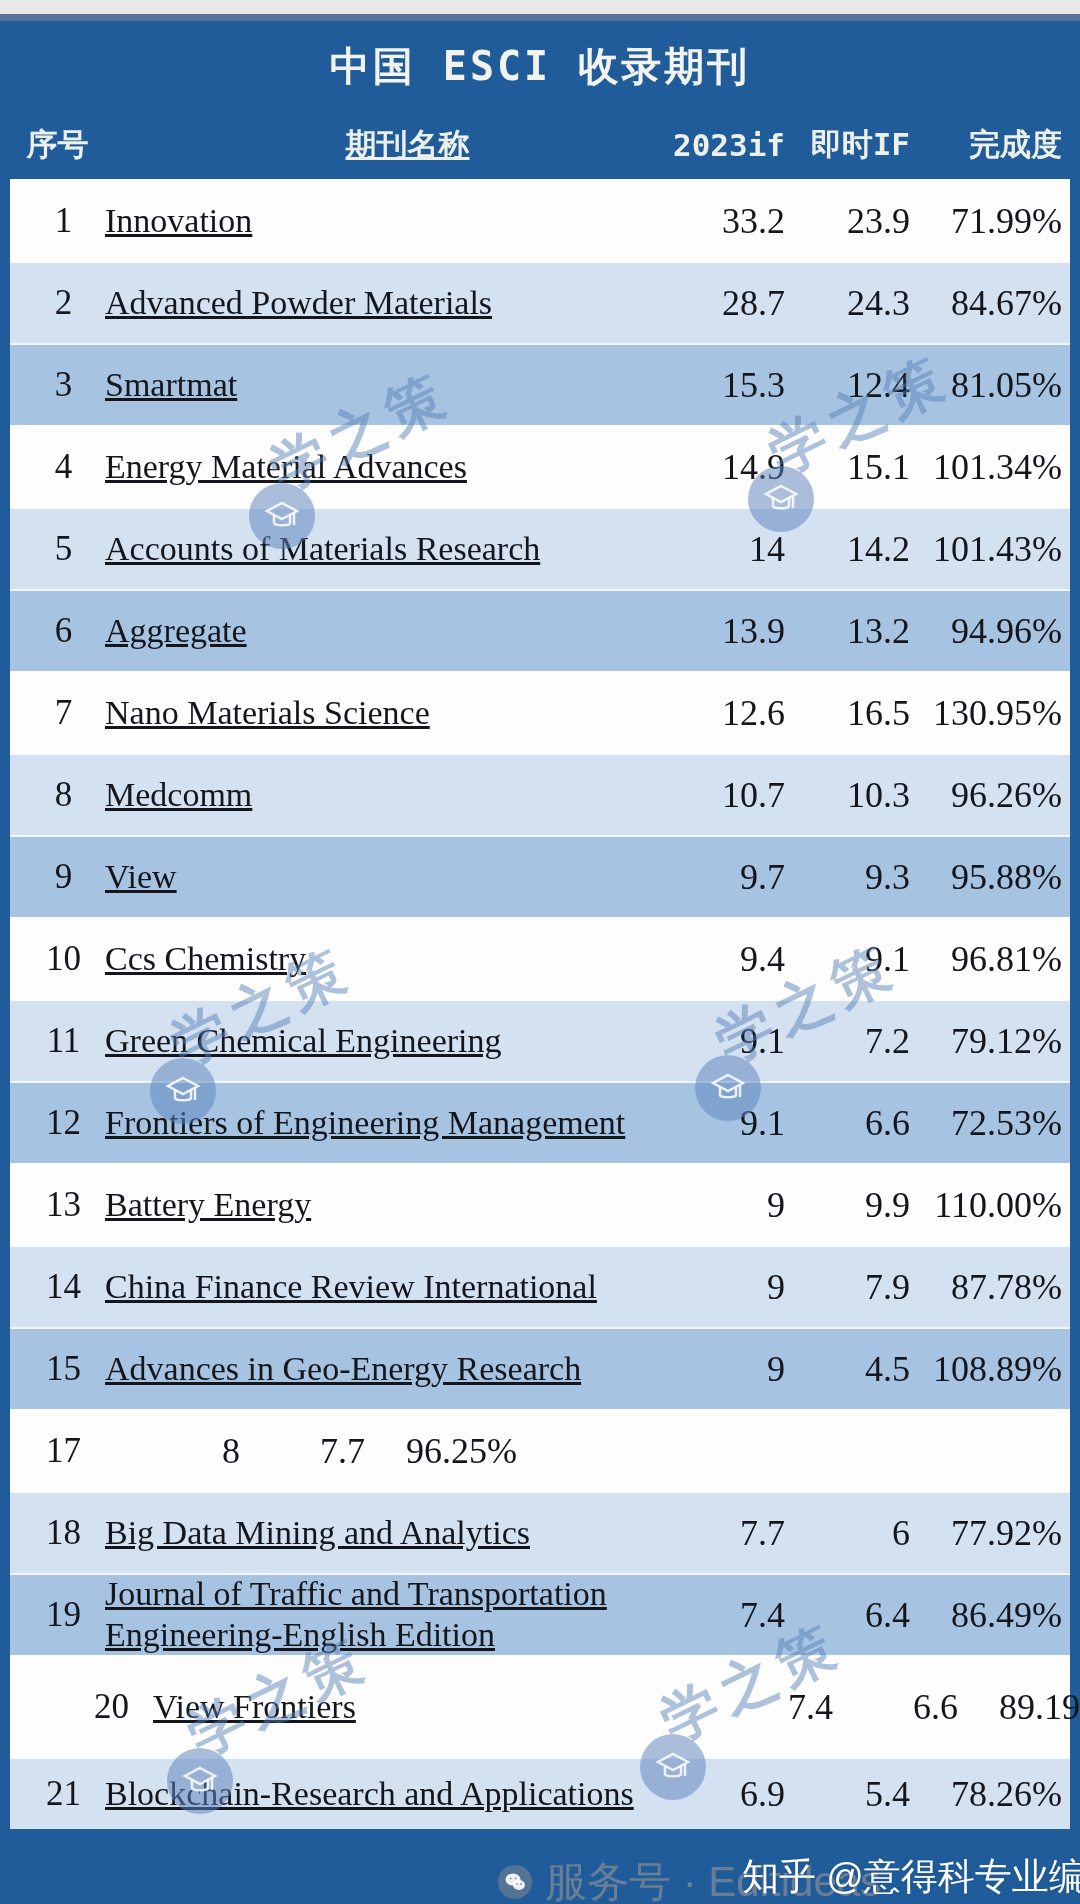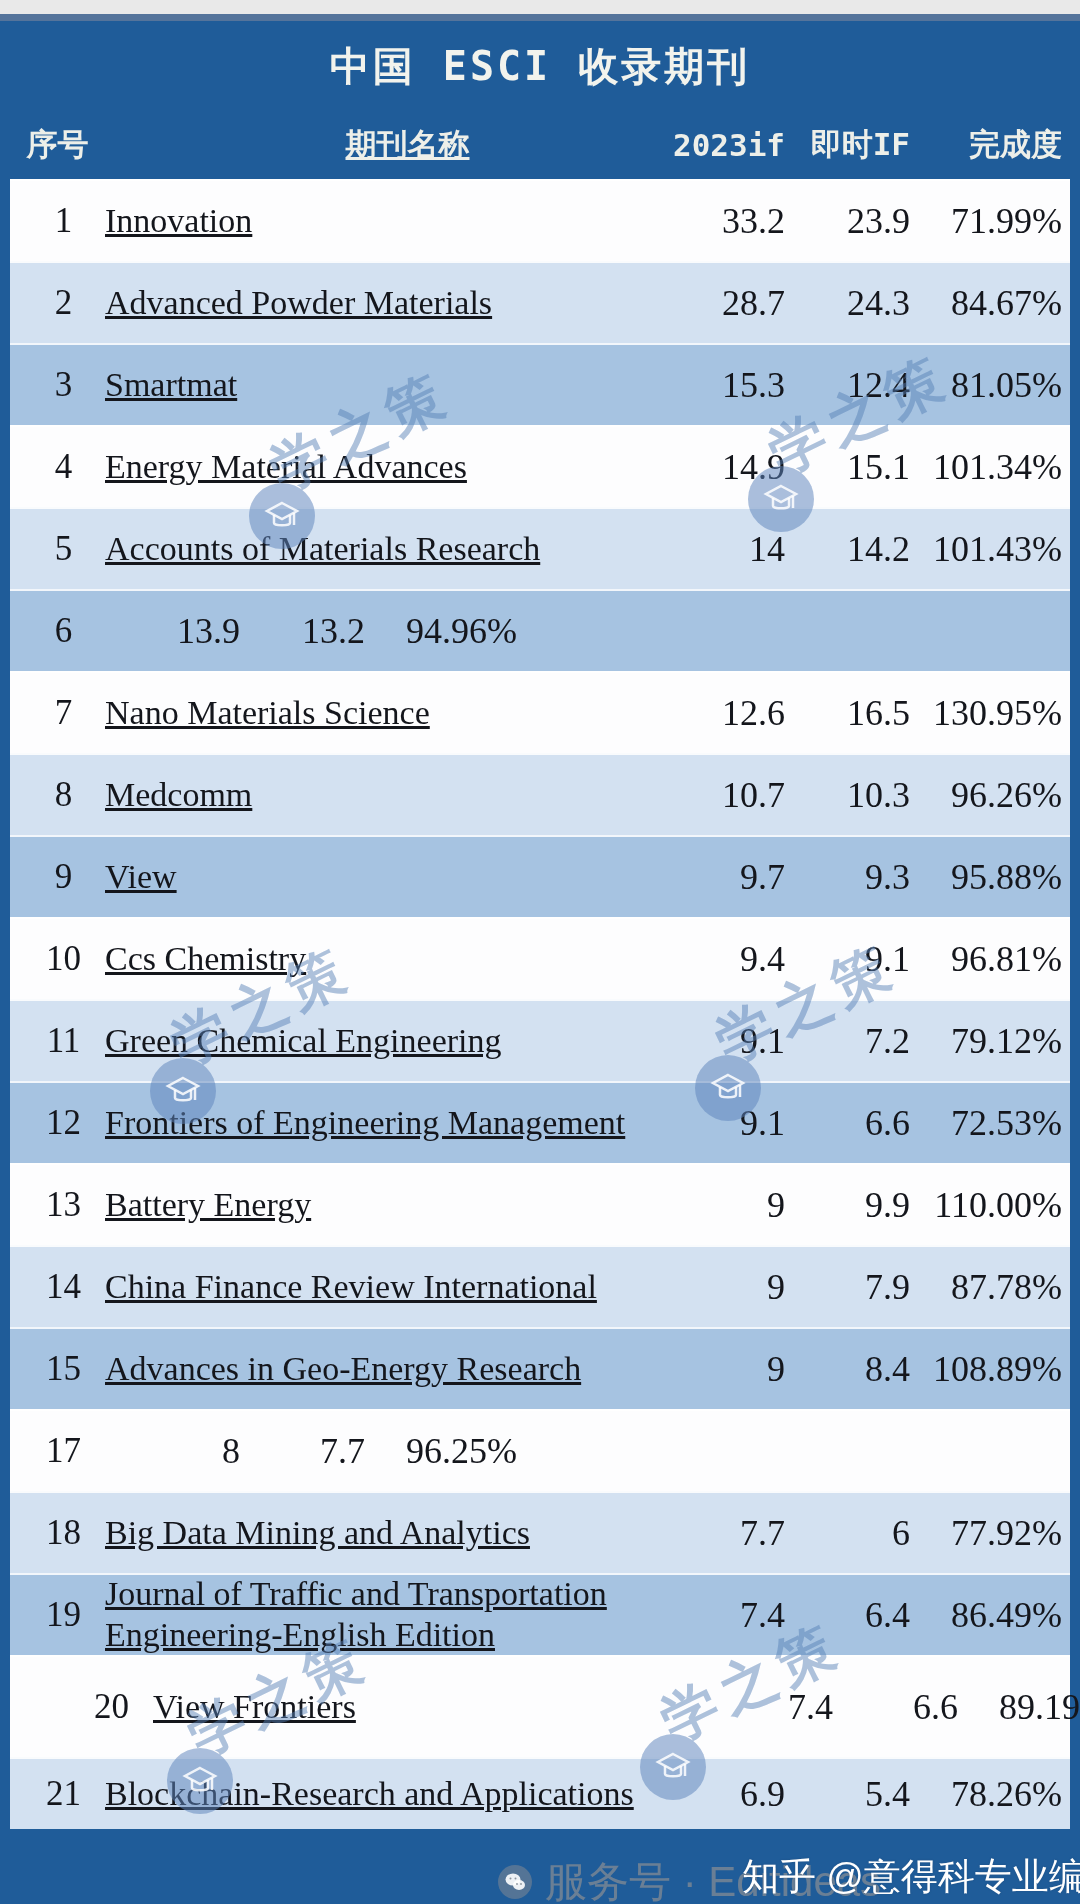--- a/index.html
+++ b/index.html
@@ -146,20 +146,21 @@
     <div class="row">
       <div class="c1">5</div>
       <div class="c2">Accounts of Materials Research</div>
       <div class="c3">14</div>
       <div class="c4">14.2</div>
       <div class="c5">101.43%</div>
     </div>
 
     <div class="row">
       <div class="c1">6</div>
+      <div class="c2">Aggregate</div>
       <div class="c3">13.9</div>
       <div class="c4">13.2</div>
       <div class="c5">94.96%</div>
     </div>
 
     <div class="row">
       <div class="c1">7</div>
       <div class="c2">Nano Materials Science</div>
       <div class="c3">12.6</div>
       <div class="c4">16.5</div>
@@ -219,21 +220,21 @@
       <div class="c2">China Finance Review International</div>
       <div class="c3">9</div>
       <div class="c4">7.9</div>
       <div class="c5">87.78%</div>
     </div>
 
     <div class="row">
       <div class="c1">15</div>
       <div class="c2">Advances in Geo-Energy Research</div>
       <div class="c3">9</div>
-      <div class="c4">8.4</div>
+      <div class="c4">4.5</div>
       <div class="c5">108.89%</div>
     </div>
 
 
     <div class="row">
       <div class="c1">17</div>
       <div class="c3">8</div>
       <div class="c4">7.7</div>
       <div class="c5">96.25%</div>
     </div>

